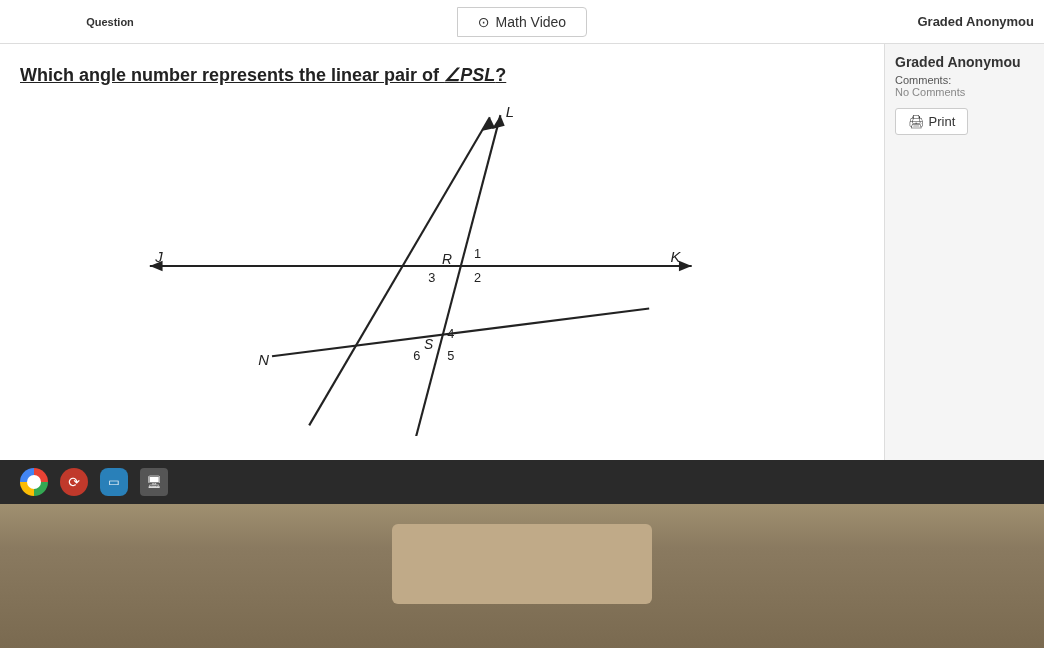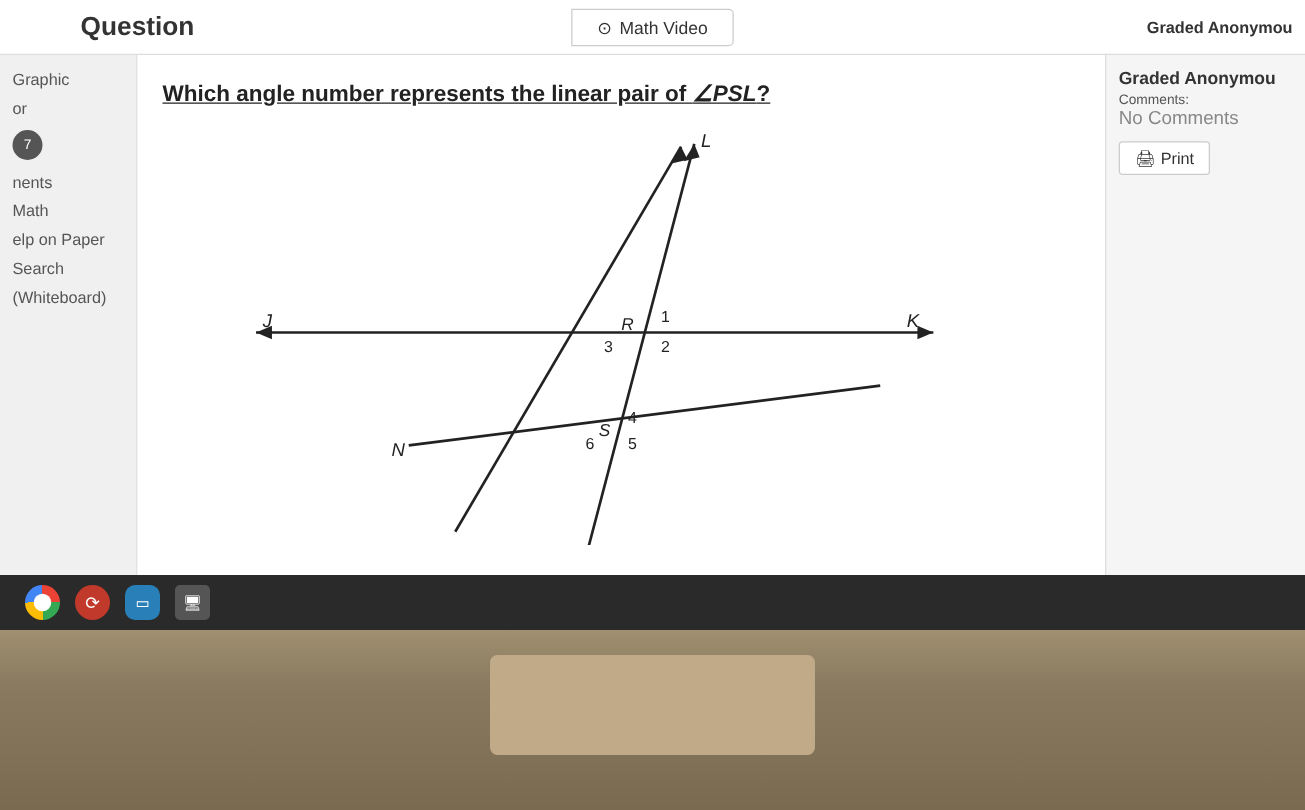--- a/index.html
+++ b/index.html
@@ -24,21 +24,21 @@
       display: flex;
       align-items: center;
       background: #fff;
       border-bottom: 1px solid #ddd;
       height: 44px;
       padding: 0 10px;
     }
 
     .header-question {
       font-weight: bold;
-      font-size: 21px;
+      font-size: 11px;
       color: #333;
       width: 200px;
       text-align: center;
     }
 
     .header-buttons {
       display: flex;
       gap: 0;
       flex: 1;
       justify-content: center;
@@ -158,21 +158,21 @@
       margin-bottom: 4px;
     }
 
     .comments-label {
       font-size: 11px;
       color: #555;
       font-weight: normal;
     }
 
     .comments-value {
-      font-size: 15px;
+      font-size: 11px;
       color: #888;
       margin-bottom: 10px;
     }
 
     .print-btn {
       display: flex;
       align-items: center;
       gap: 4px;
       padding: 5px 12px;
       border: 1px solid #ccc;
@@ -273,30 +273,20 @@
       <button class="header-btn">
         <span>⊙</span>
         <span>Math Video</span>
       </button>
     </div>
     <div class="header-right">Graded Anonymou</div>
   </div>
 
   <div class="main">
 
-    <div class="sidebar">
-      <div class="sidebar-label">Graphic</div>
-      <div class="sidebar-label">or</div>
-      <div class="sidebar-badge">7</div>
-      <div class="sidebar-label">nents</div>
-      <div class="sidebar-label">Math</div>
-      <div class="sidebar-label">elp on Paper</div>
-      <div class="sidebar-label">Search</div>
-      <div class="sidebar-label">(Whiteboard)</div>
-    </div>
 
     <div class="content">
       <div class="question-text">
         Which angle number represents the linear pair of <em>∠PSL</em>?
       </div>
 
       <div class="diagram">
         <svg viewBox="0 0 650 320" xmlns="http://www.w3.org/2000/svg">
 
           <line x1="50" y1="160" x2="560" y2="160" stroke="#222" stroke-width="2"></line>

